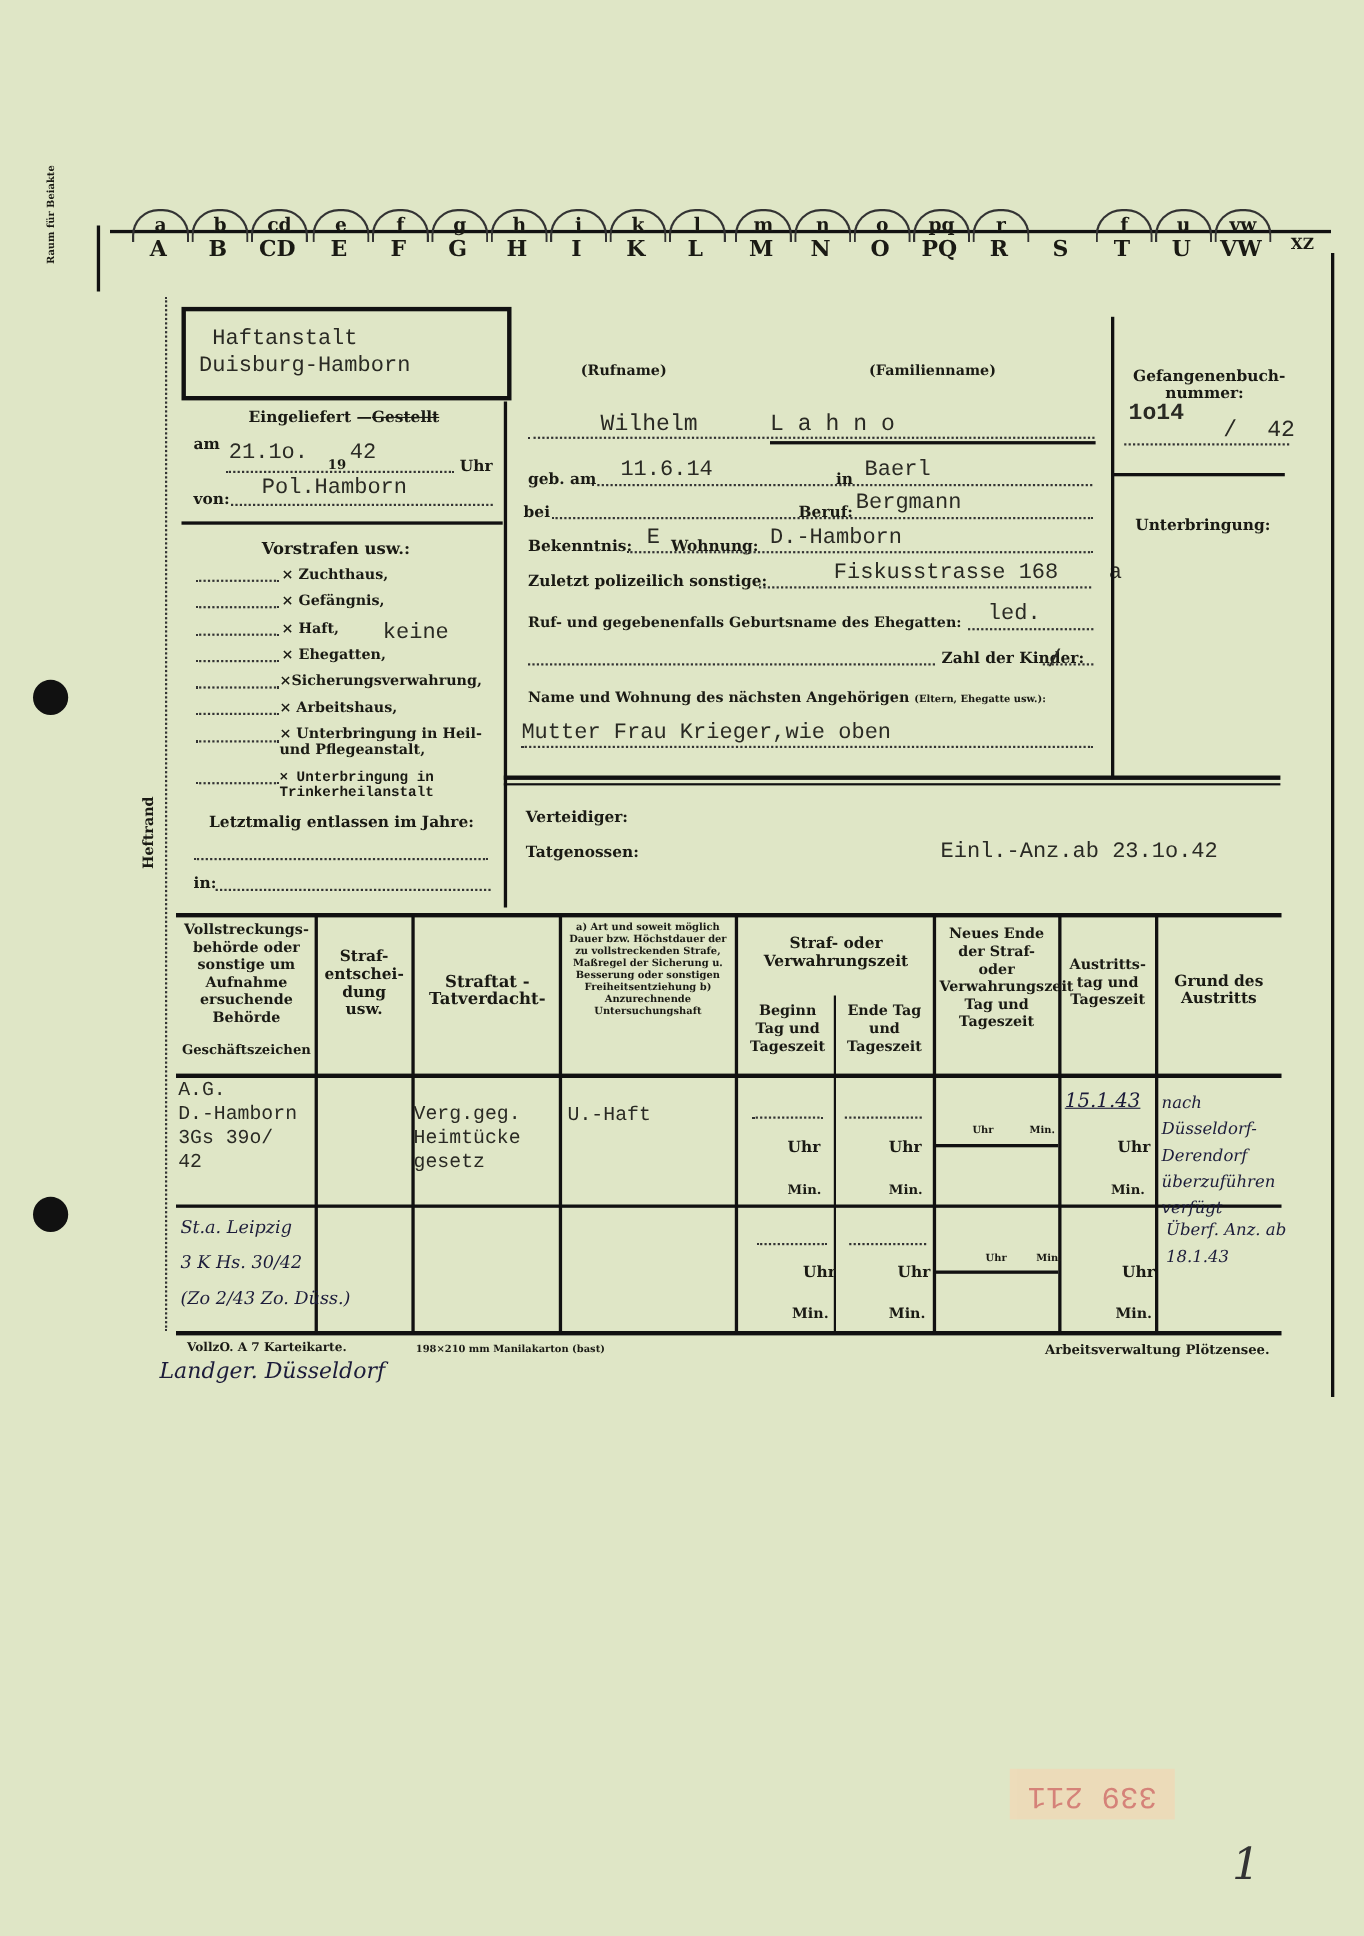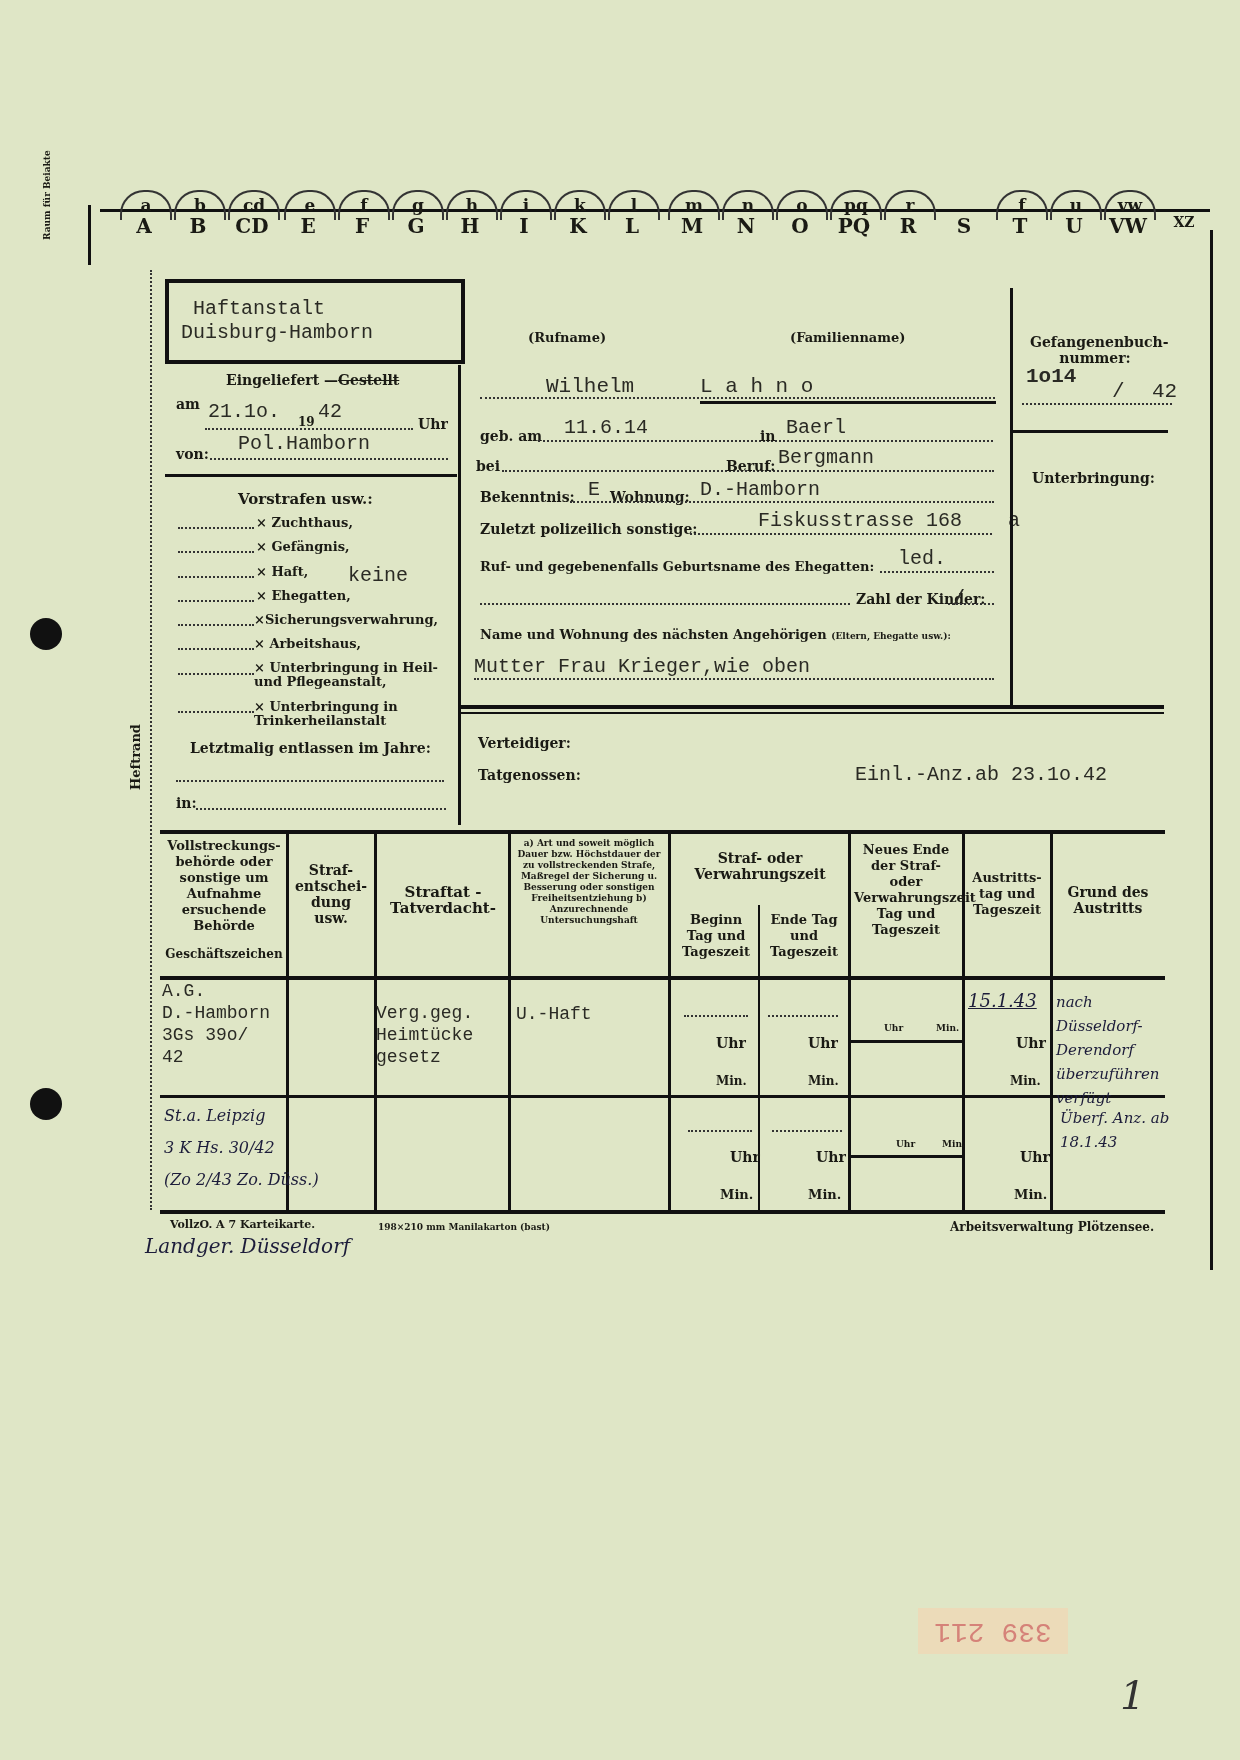--- a/index.html
+++ b/index.html
@@ -107,21 +107,21 @@
   <div class="abs tw" style="left:348px;top:564px;font-size:20px;">keine</div>
   <div class="dot" style="left:178px;top:600px;width:76px;"></div>
   <div class="abs sm" style="left:256px;top:589px;font-size:13px;">× Ehegatten,</div>
   <div class="dot" style="left:178px;top:624px;width:76px;"></div>
   <div class="abs sm" style="left:254px;top:613px;font-size:13px;">×Sicherungsverwahrung,</div>
   <div class="dot" style="left:178px;top:648px;width:76px;"></div>
   <div class="abs sm" style="left:254px;top:637px;font-size:13px;">× Arbeitshaus,</div>
   <div class="dot" style="left:178px;top:673px;width:76px;"></div>
   <div class="abs sm" style="left:254px;top:661px;width:196px;font-size:13px;">× Unterbringung in Heil- und Pflegeanstalt,</div>
   <div class="dot" style="left:178px;top:711px;width:76px;"></div>
-  <div class="abs sm" style="left:254px;top:700px;width:180px;font-size:13px;">× Unterbringung in Trinkerheilanstalt</div>
+  <div class="abs sm" style="left:254px;top:700px;width:180px;font-size:13px;font-family:Liberation Mono, monospace;">× Unterbringung in Trinkerheilanstalt</div>
 </div>
 <div class="abs lbl" style="left:190px;top:740px;font-size:14px;">Letztmalig entlassen im Jahre:</div>
 <div class="dot" style="left:176px;top:780px;width:268px;"></div>
 <div class="abs lbl" style="left:176px;top:795px;">in:</div>
 <div class="dot" style="left:196px;top:808px;width:250px;"></div>
 
 <div class="abs lbl" style="left:528px;top:330px;font-size:13px;">(Rufname)</div>
 <div class="abs lbl" style="left:790px;top:330px;font-size:13px;">(Familienname)</div>
 <div class="dot" style="left:480px;top:397px;width:515px;"></div>
 <div class="hl" style="left:700px;top:401px;width:296px;height:3px;"></div>

